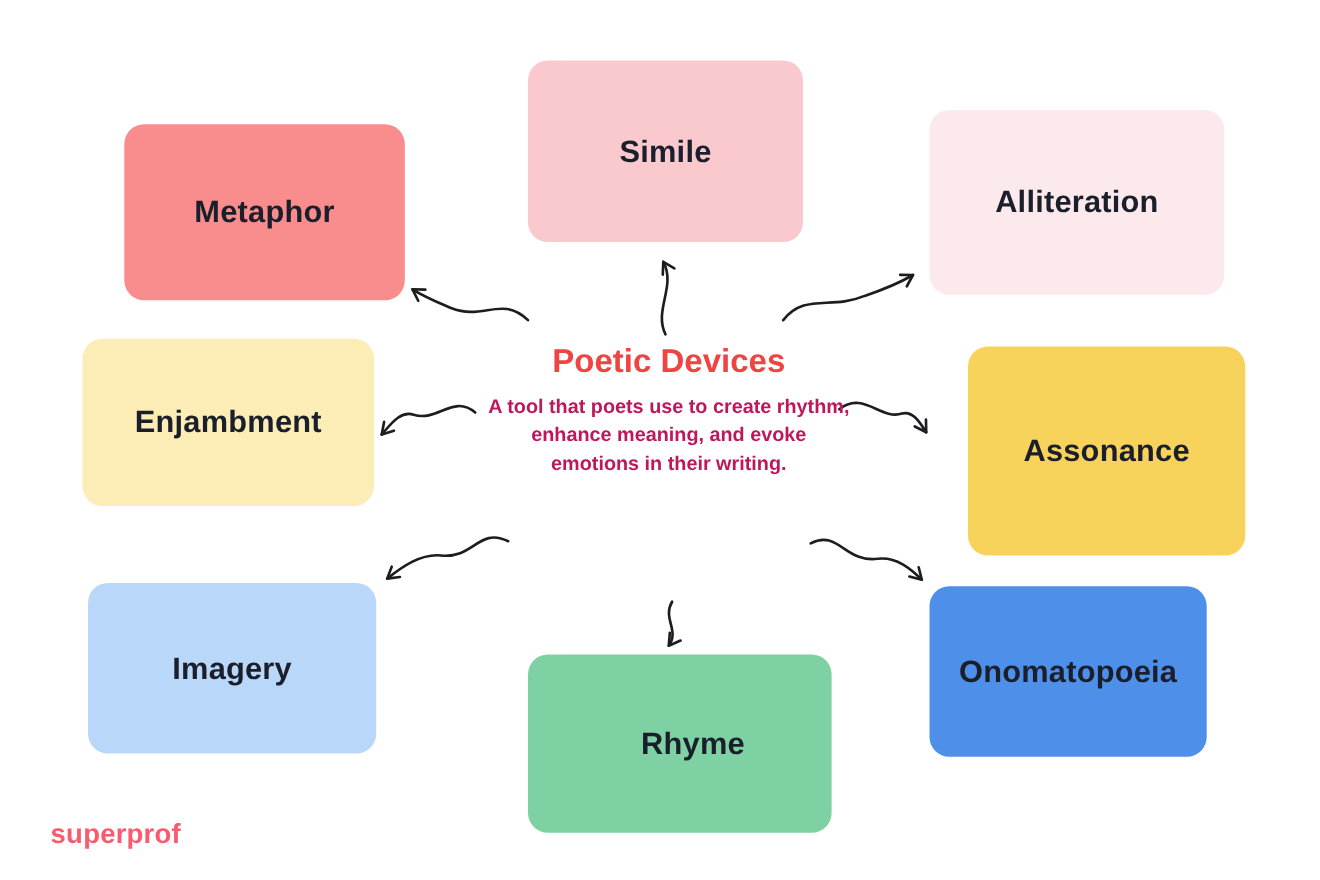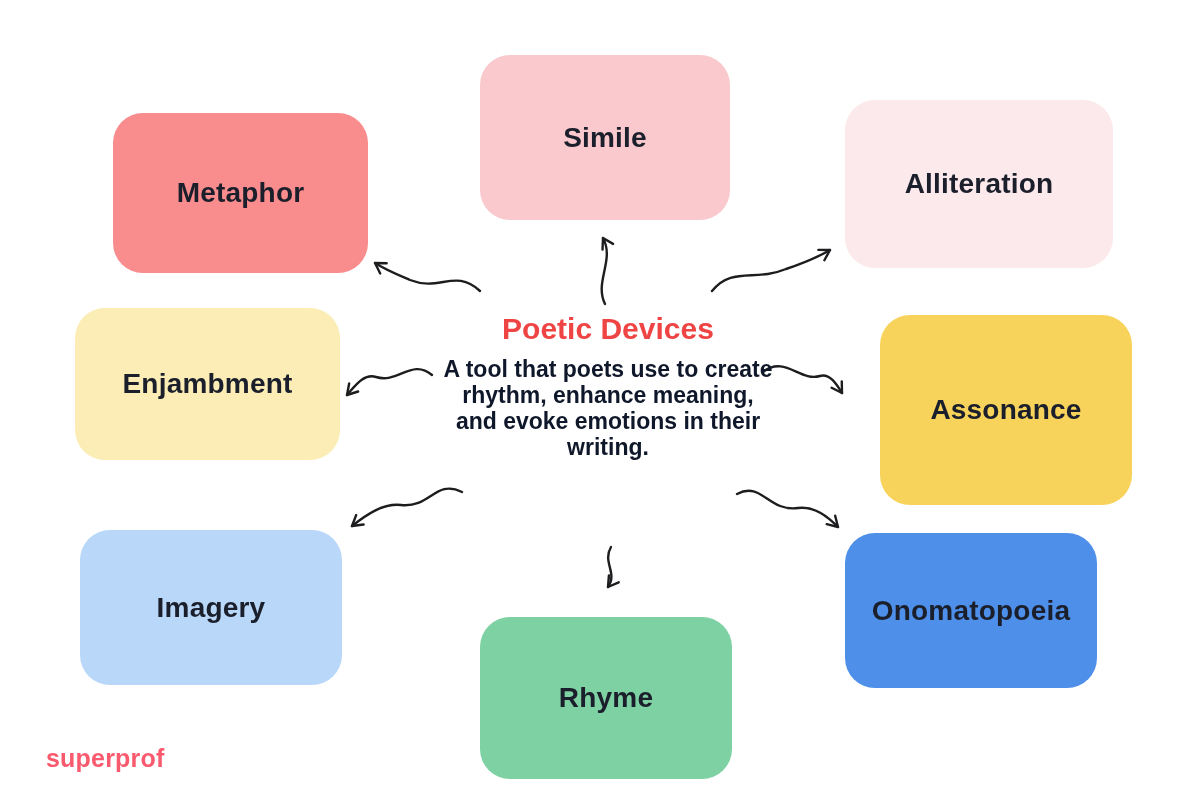--- a/index.html
+++ b/index.html
@@ -10,58 +10,58 @@
   }
   #canvas {
     position: relative;
     width: 1200px;
     height: 800px;
     background: #ffffff;
     overflow: hidden;
   }
   .node {
     position: absolute;
-    border-radius: 30px;
+    border-radius: 18px;
     display: flex;
     align-items: center;
     justify-content: center;
   }
   .node .label {
     font-size: 28px;
     font-weight: 700;
     color: #1a1f2b;
     letter-spacing: 0.2px;
   }
   .node-metaphor      { left: 113px; top: 97px;  width: 255px; height: 160px; margin-top: 16px; }
   .node-simile        { left: 480px; top: 55px;  width: 250px; height: 165px; }
   .node-alliteration  { left: 845px; top: 100px; width: 268px; height: 168px; }
   .node-enjambment    { left: 75px;  top: 308px; width: 265px; height: 152px; }
   .node-assonance     { left: 880px; top: 315px; width: 252px; height: 190px; }
   .node-imagery       { left: 80px;  top: 530px; width: 262px; height: 155px; }
-  .node-rhyme         { left: 480px; top: 617px; width: 252px; height: 162px; }
+  .node-rhyme         { left: 480px; top: 595px; width: 252px; height: 162px; padding-left: 24px; }
   .node-onomatopoeia  { left: 845px; top: 533px; width: 252px; height: 155px; }
 
   .center-block {
     position: absolute;
     left: 430px;
     top: 312px;
     width: 356px;
     text-align: center;
   }
   .center-title {
     font-size: 30px;
     font-weight: 700;
     color: #ef4444;
     margin: 0 0 10px 0;
   }
   .center-desc {
-    font-size: 23px;
+    font-size: 18px;
     font-weight: 600;
     line-height: 26px;
-    color: #0f172a;
+    color: #be185d;
     margin: 0 auto;
     width: 330px;
   }
 
   #arrows {
     position: absolute;
     left: 0;
     top: 0;
     width: 1200px;
     height: 800px;

